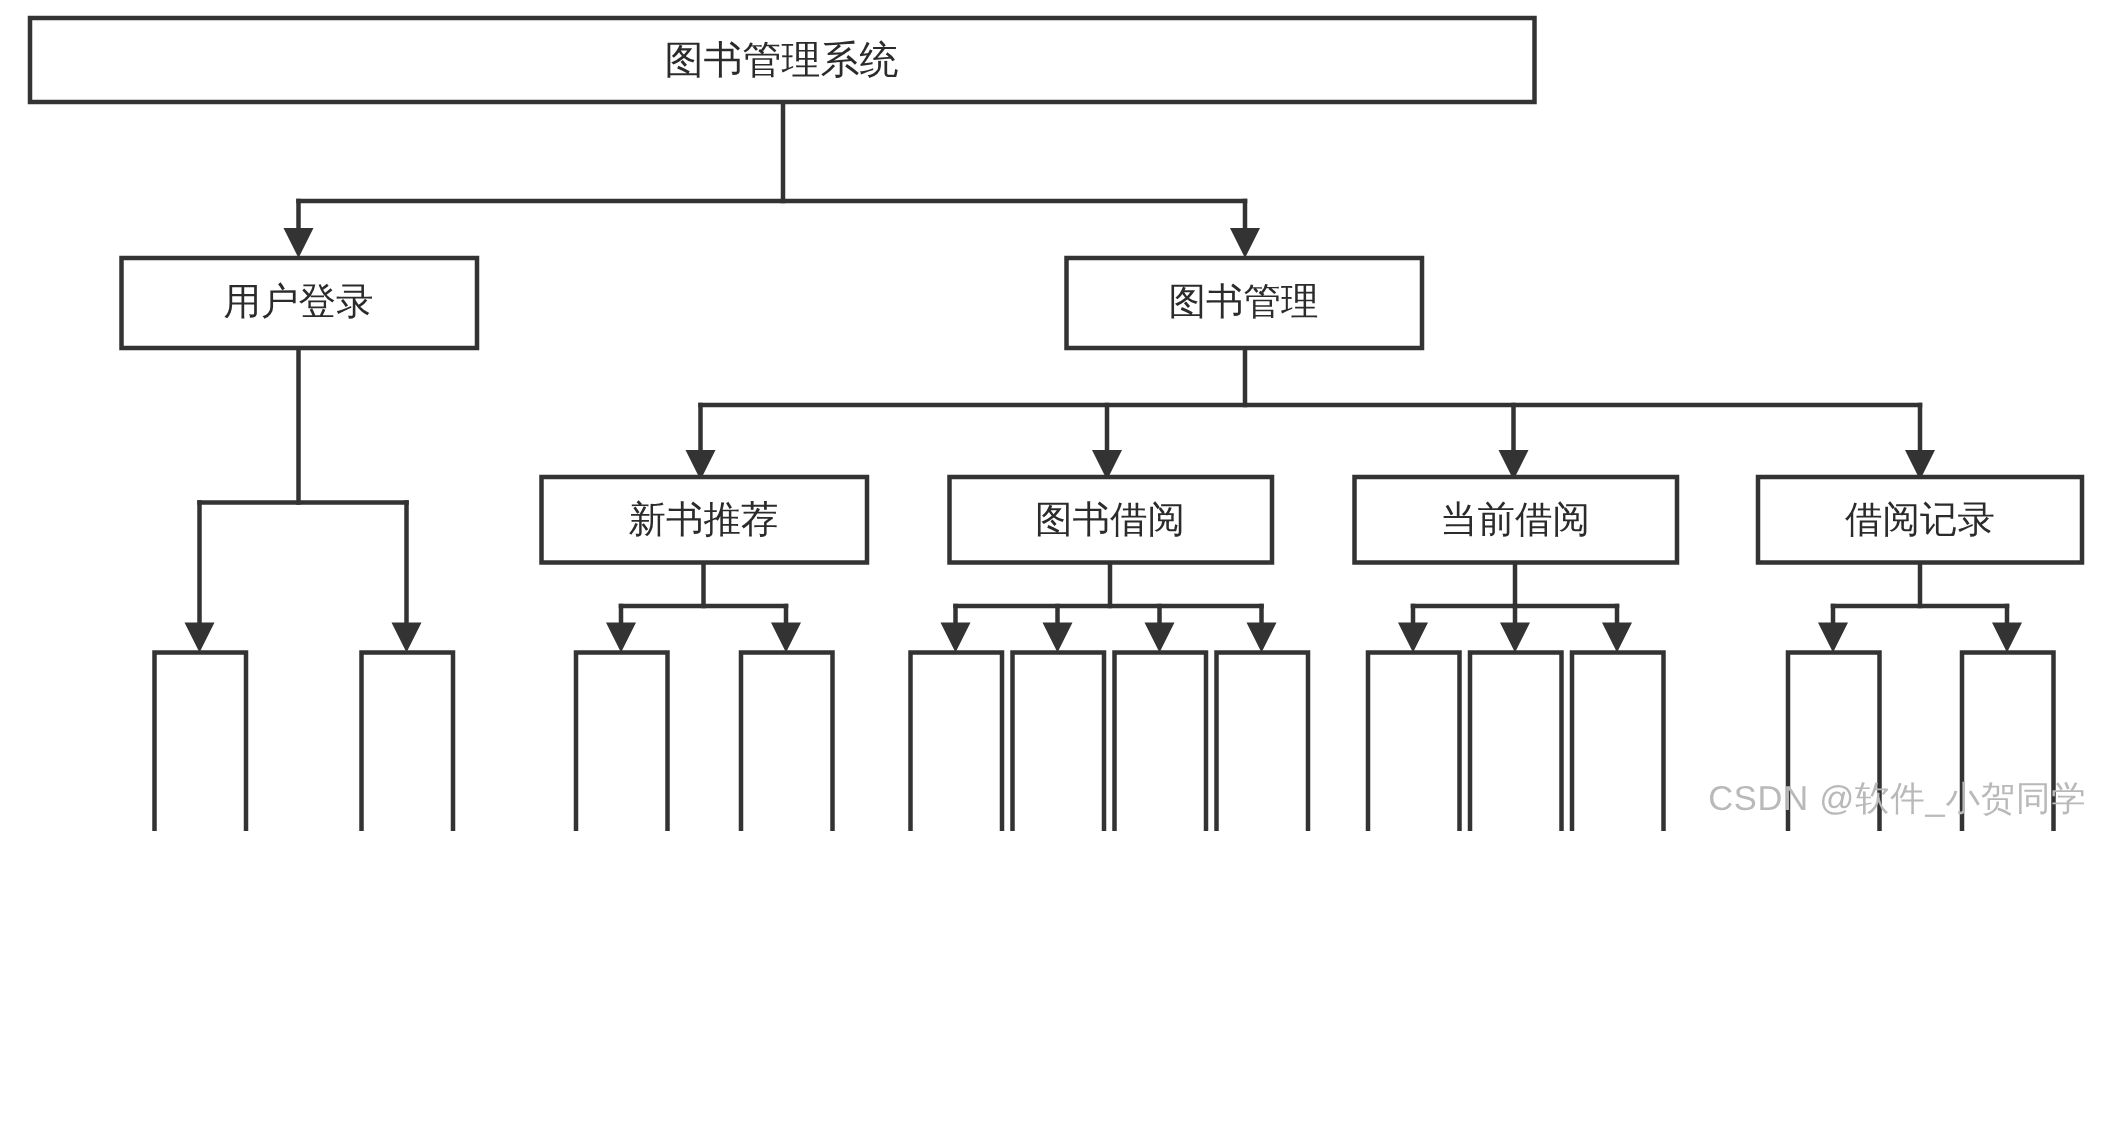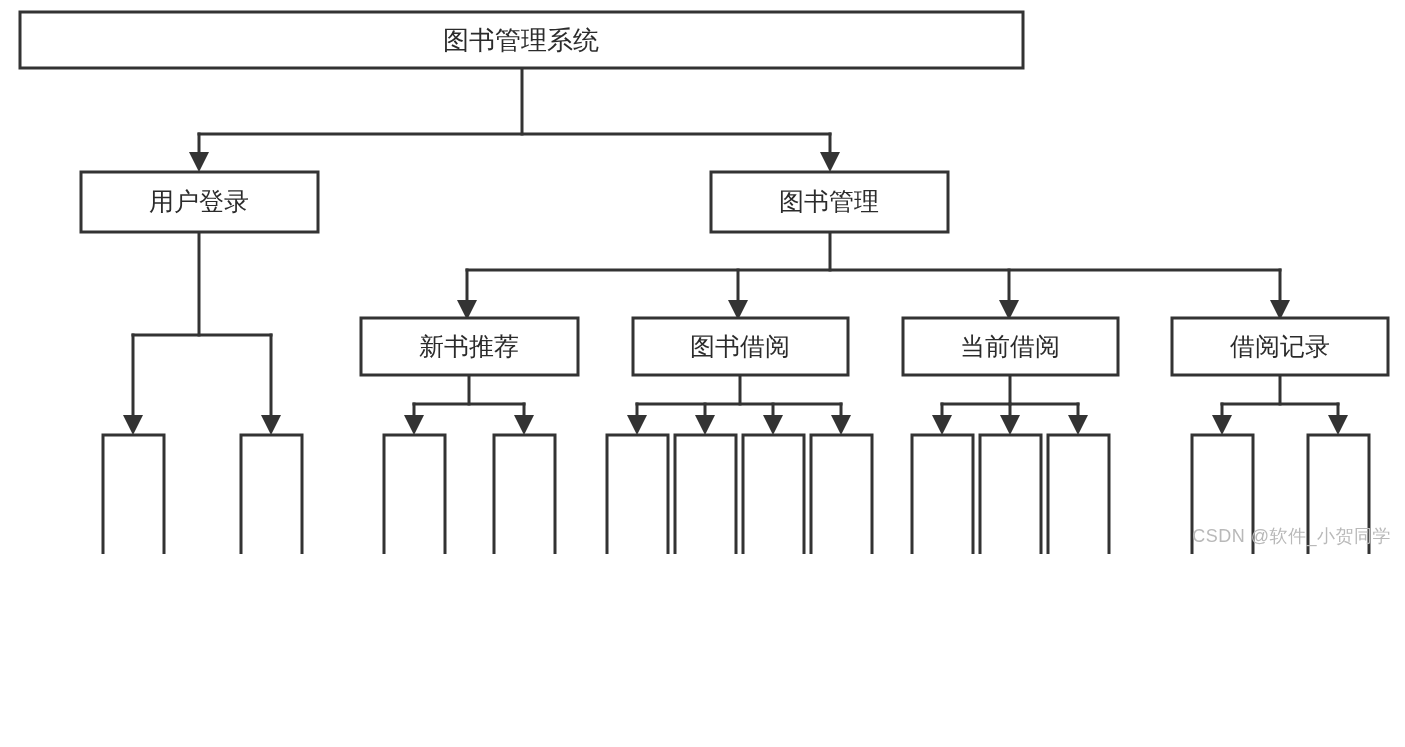--- a/index.html
+++ b/index.html
@@ -67,21 +67,21 @@
     pointer-events: none;
   }
   .vlabel.center {
     align-items: center;
   }
   .watermark {
     position: absolute;
     right: 14px;
     bottom: 6px;
     font-family: "Liberation Sans", "DejaVu Sans", sans-serif;
-    font-size: 18px;
+    font-size: 23px;
     color: #b9b9b9;
     letter-spacing: 0.5px;
     white-space: nowrap;
   }
 </style>
 </head>
 <body>
 
 <div id="diagram-root">
 

